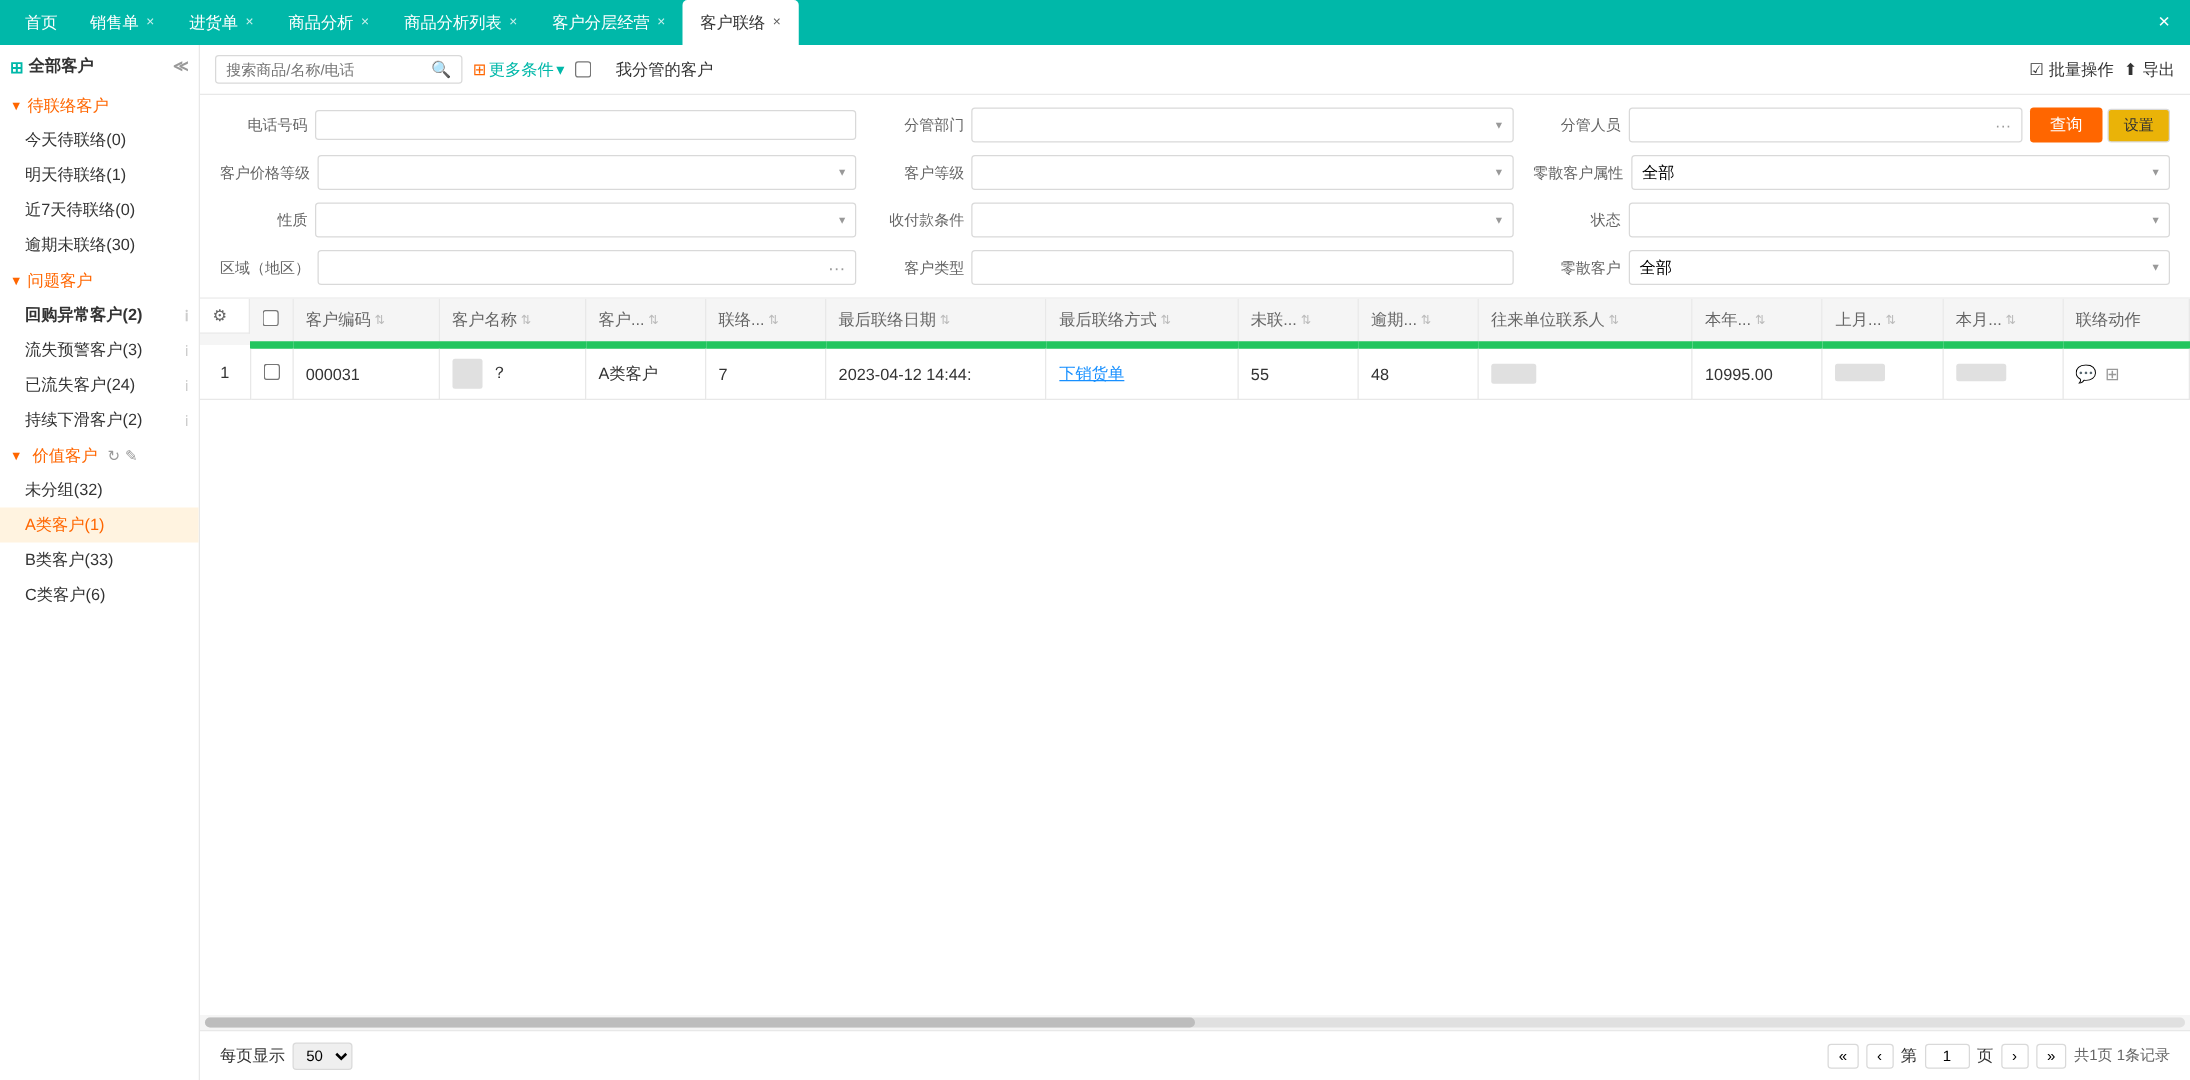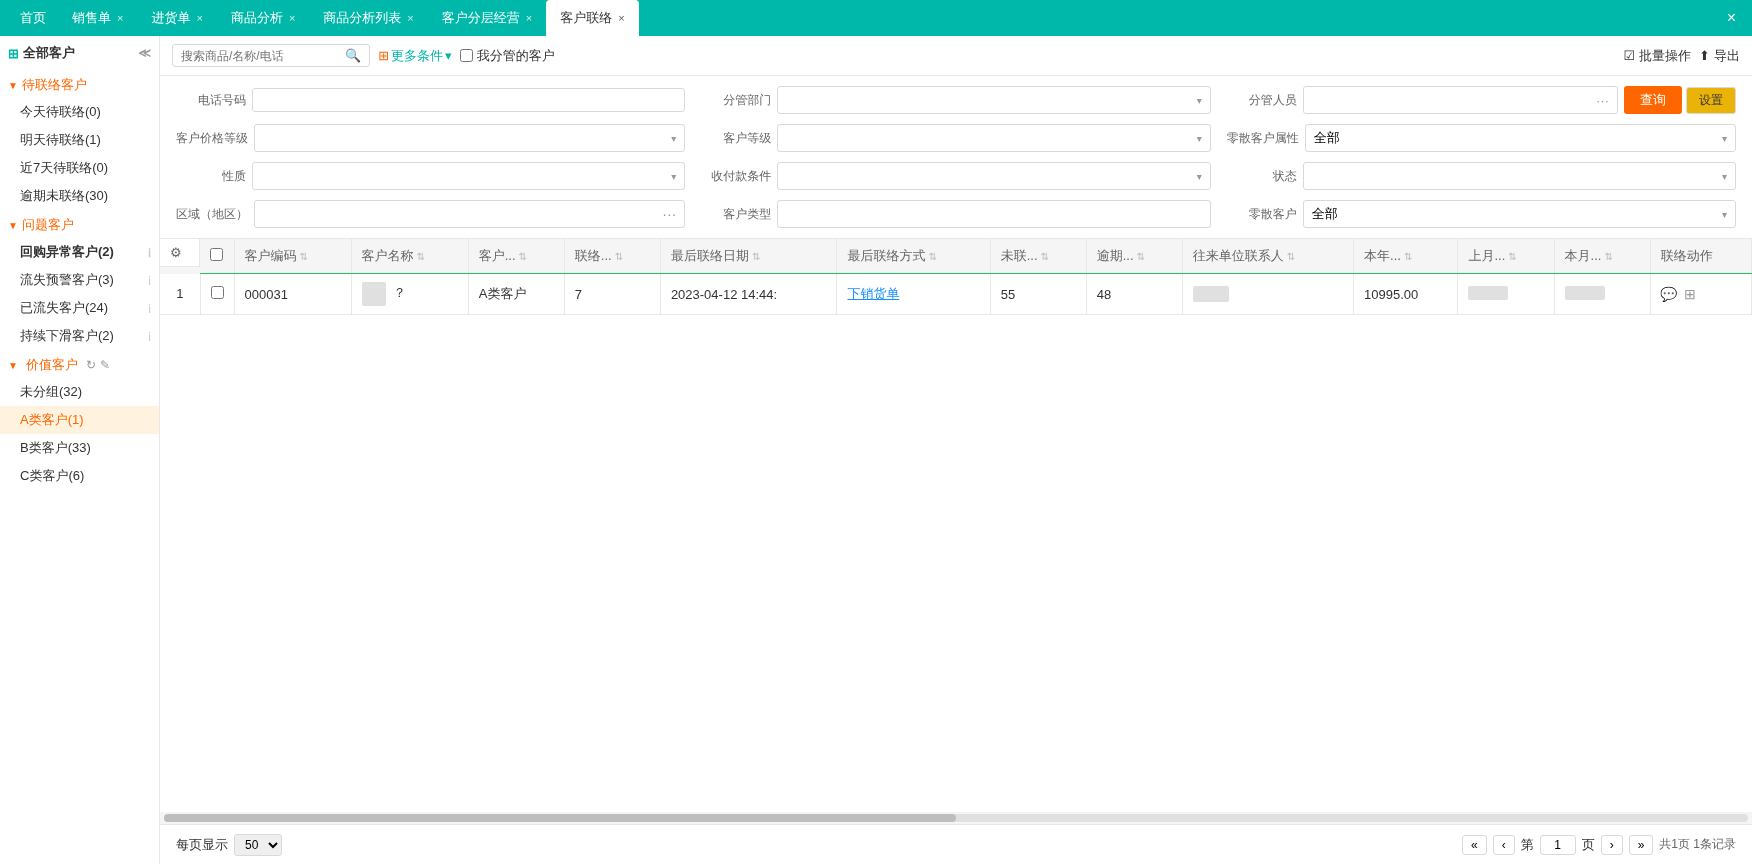--- a/index.html
+++ b/index.html
@@ -31,21 +31,21 @@
 
     
     .content-area { flex: 1; display: flex; flex-direction: column; overflow: hidden; }
 
     
     .filter-bar { display: flex; align-items: center; padding: 8px 12px; background: #fff; border-bottom: 1px solid #e8e8e8; gap: 8px; }
     .filter-search { display: flex; align-items: center; border: 1px solid #d9d9d9; border-radius: 3px; padding: 3px 8px; gap: 4px; }
     .filter-search input { border: none; outline: none; font-size: 12px; width: 160px; }
     .filter-search .search-icon { color: #00b8a9; cursor: pointer; }
     .more-filter { display: flex; align-items: center; color: #00b8a9; cursor: pointer; font-size: 12px; gap: 2px; }
-    .my-customer { display: flex; align-items: center; gap: 4px; font-size: 12px; color: #333; cursor: pointer; }
+    .my-customer { display: flex; align-items: center; gap: 20px; font-size: 12px; color: #333; cursor: pointer; }
     .filter-right { margin-left: auto; display: flex; align-items: center; gap: 8px; }
     .batch-op { display: flex; align-items: center; gap: 4px; color: #333; font-size: 12px; cursor: pointer; }
     .export-btn { display: flex; align-items: center; gap: 4px; color: #333; font-size: 12px; cursor: pointer; }
 
     
     .advanced-filter { background: #fff; border-bottom: 1px solid #e8e8e8; padding: 10px 16px; display: grid; grid-template-columns: repeat(3, 1fr); gap: 10px 16px; }
     .filter-row { display: flex; align-items: center; gap: 6px; }
     .filter-label { color: #666; font-size: 12px; white-space: nowrap; min-width: 70px; text-align: right; }
     .filter-input { flex: 1; border: 1px solid #d9d9d9; border-radius: 3px; padding: 4px 8px; font-size: 12px; outline: none; }
     .filter-select { flex: 1; border: 1px solid #d9d9d9; border-radius: 3px; padding: 4px 8px; font-size: 12px; outline: none; display: flex; align-items: center; justify-content: space-between; cursor: pointer; background: #fff; min-height: 28px; }
@@ -53,21 +53,21 @@
     .filter-select-dotted { flex: 1; border: 1px solid #d9d9d9; border-radius: 3px; padding: 4px 8px; font-size: 12px; outline: none; display: flex; align-items: center; justify-content: space-between; cursor: pointer; background: #fff; min-height: 28px; }
     .filter-select-dotted .dots { color: #999; font-size: 14px; }
     .query-btn { background: #ff6600; color: #fff; border: none; border-radius: 3px; padding: 5px 16px; cursor: pointer; font-size: 13px; }
     .settings-btn { background: #eab308; color: #333; border: 1px solid #d9d9d9; border-radius: 3px; padding: 4px 12px; cursor: pointer; font-size: 12px; }
     .filter-actions { display: flex; flex-direction: row; gap: 4px; align-items: flex-end; justify-content: center; }
 
     
     .table-container { flex: 1; overflow: auto; background: #fff; margin: 0; }
     table { width: 100%; border-collapse: collapse; min-width: 1400px; }
     thead tr { background: #f5f5f5; }
-    th { padding: 8px 10px; text-align: left; font-size: 12px; color: #666; font-weight: normal; border-bottom: 1px solid #22c55e; border-right: 1px solid #e8e8e8; white-space: nowrap; }
+    th { padding: 8px 10px; text-align: left; font-size: 12px; color: #666; font-weight: normal; border-bottom: 6px solid #22c55e; border-right: 1px solid #e8e8e8; white-space: nowrap; }
     td { padding: 8px 10px; font-size: 12px; color: #333; border-bottom: 1px solid #e8e8e8; border-right: 1px solid #e8e8e8; white-space: nowrap; }
     .th-sortable { display: flex; align-items: center; gap: 3px; cursor: pointer; }
     .sort-icon { color: #bbb; font-size: 10px; }
     .table-checkbox { width: 30px; text-align: center; }
     .table-num { width: 40px; text-align: center; }
     .link-text { color: #1890ff; text-decoration: underline; cursor: pointer; }
 
     
     .table-toolbar { display: flex; align-items: center; padding: 6px 10px; background: #fff; border-bottom: 1px solid #e8e8e8; }
 

